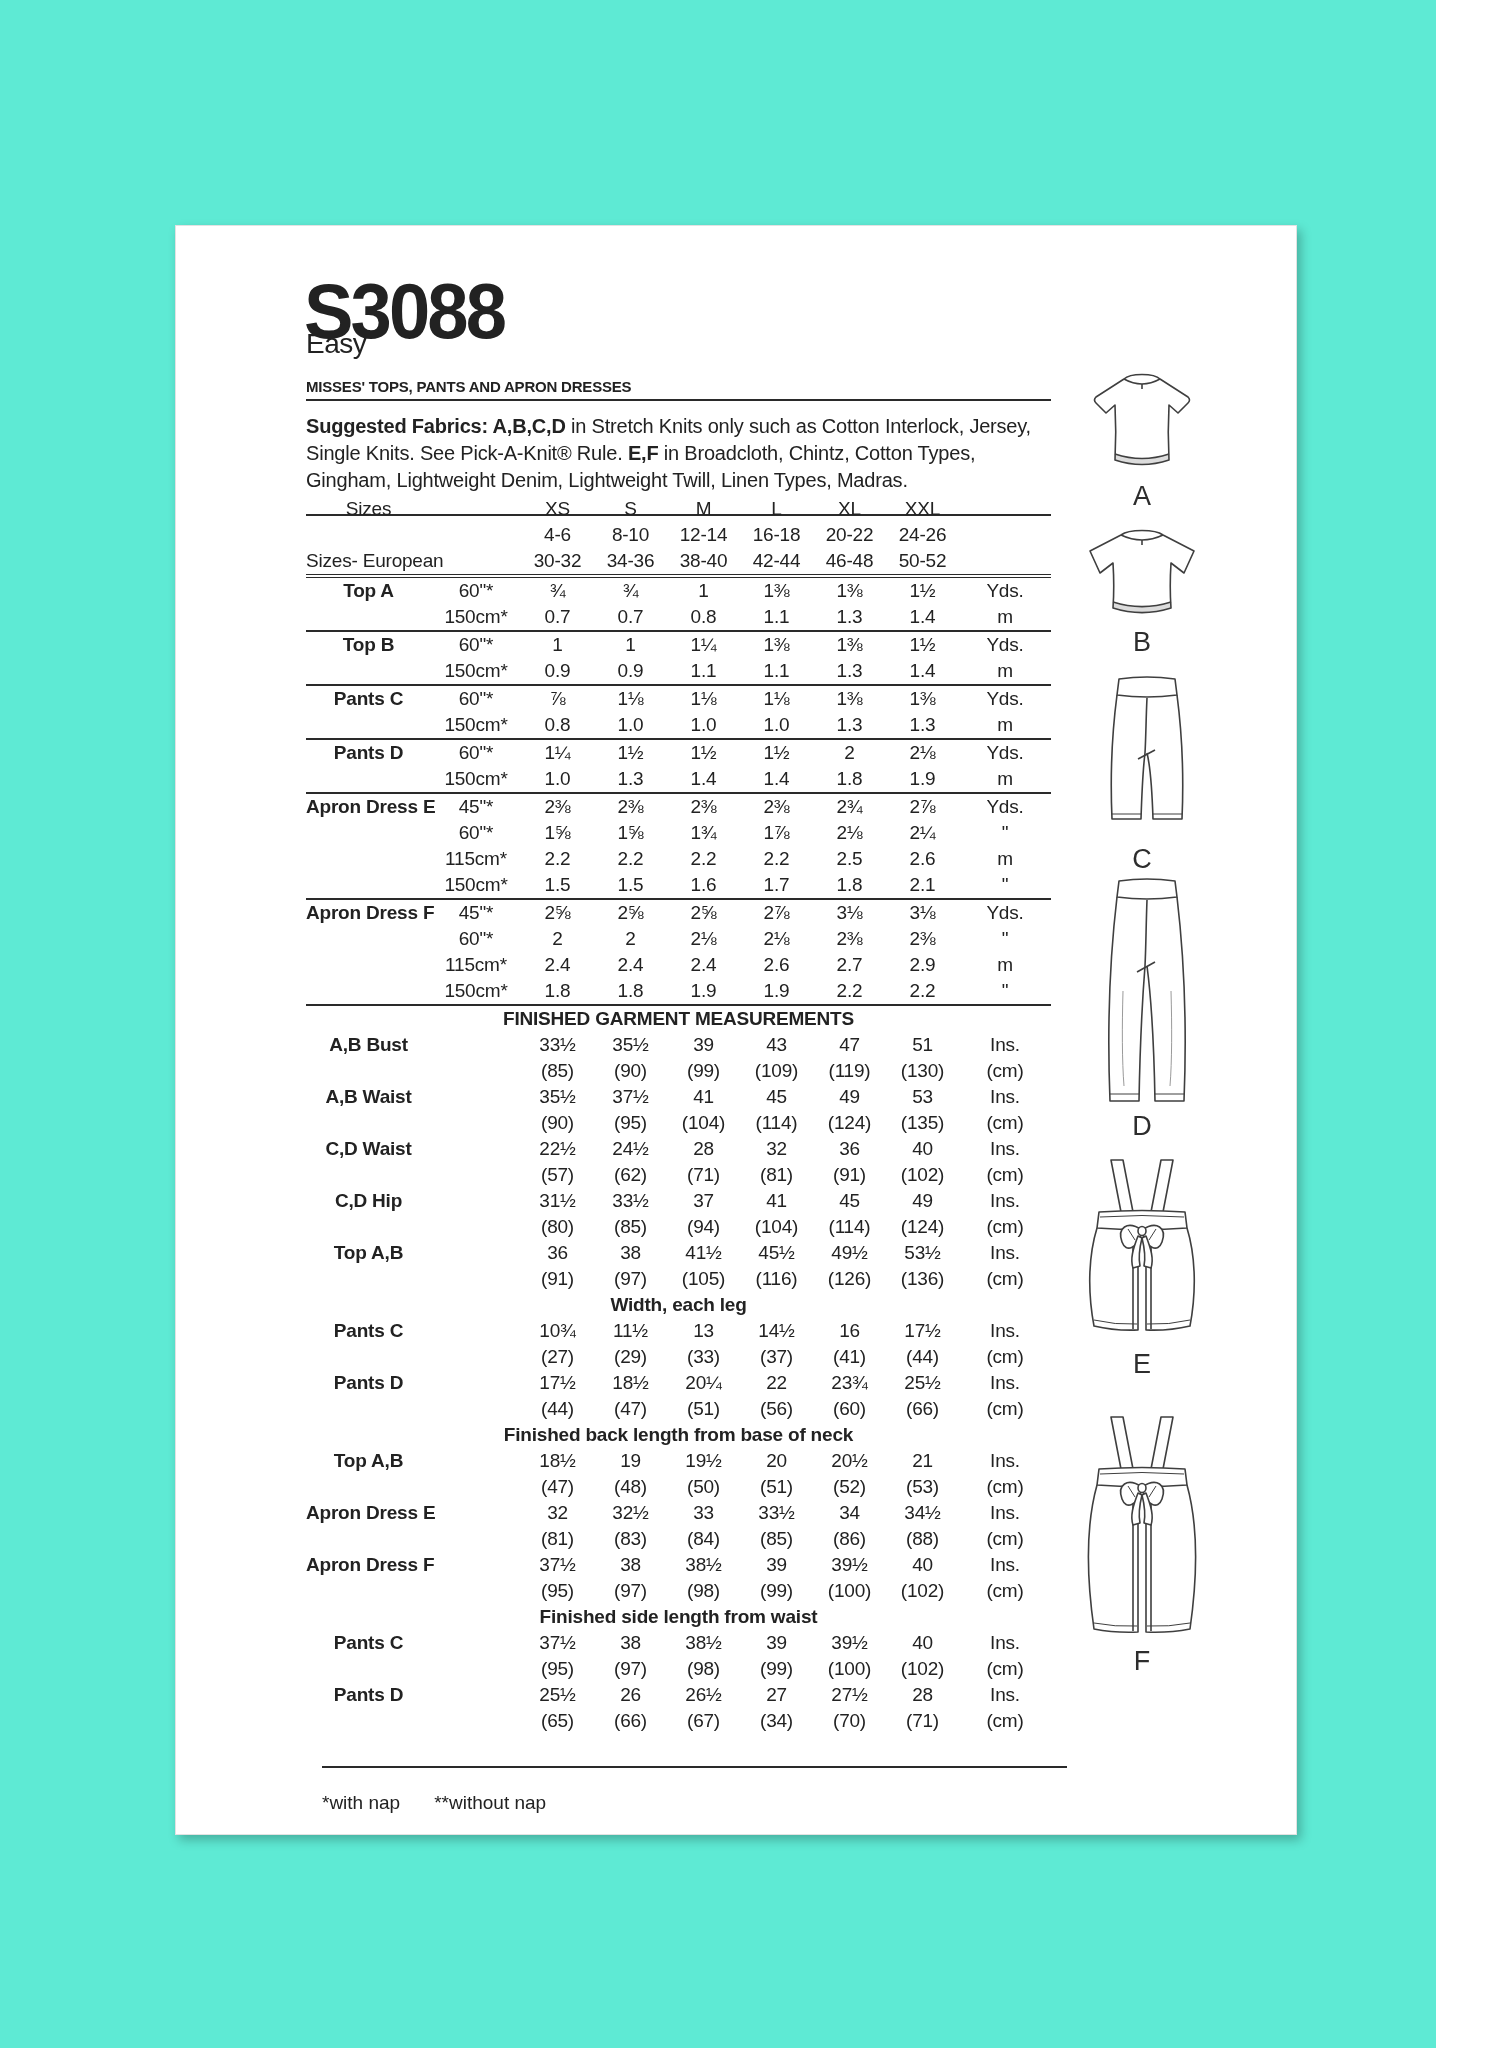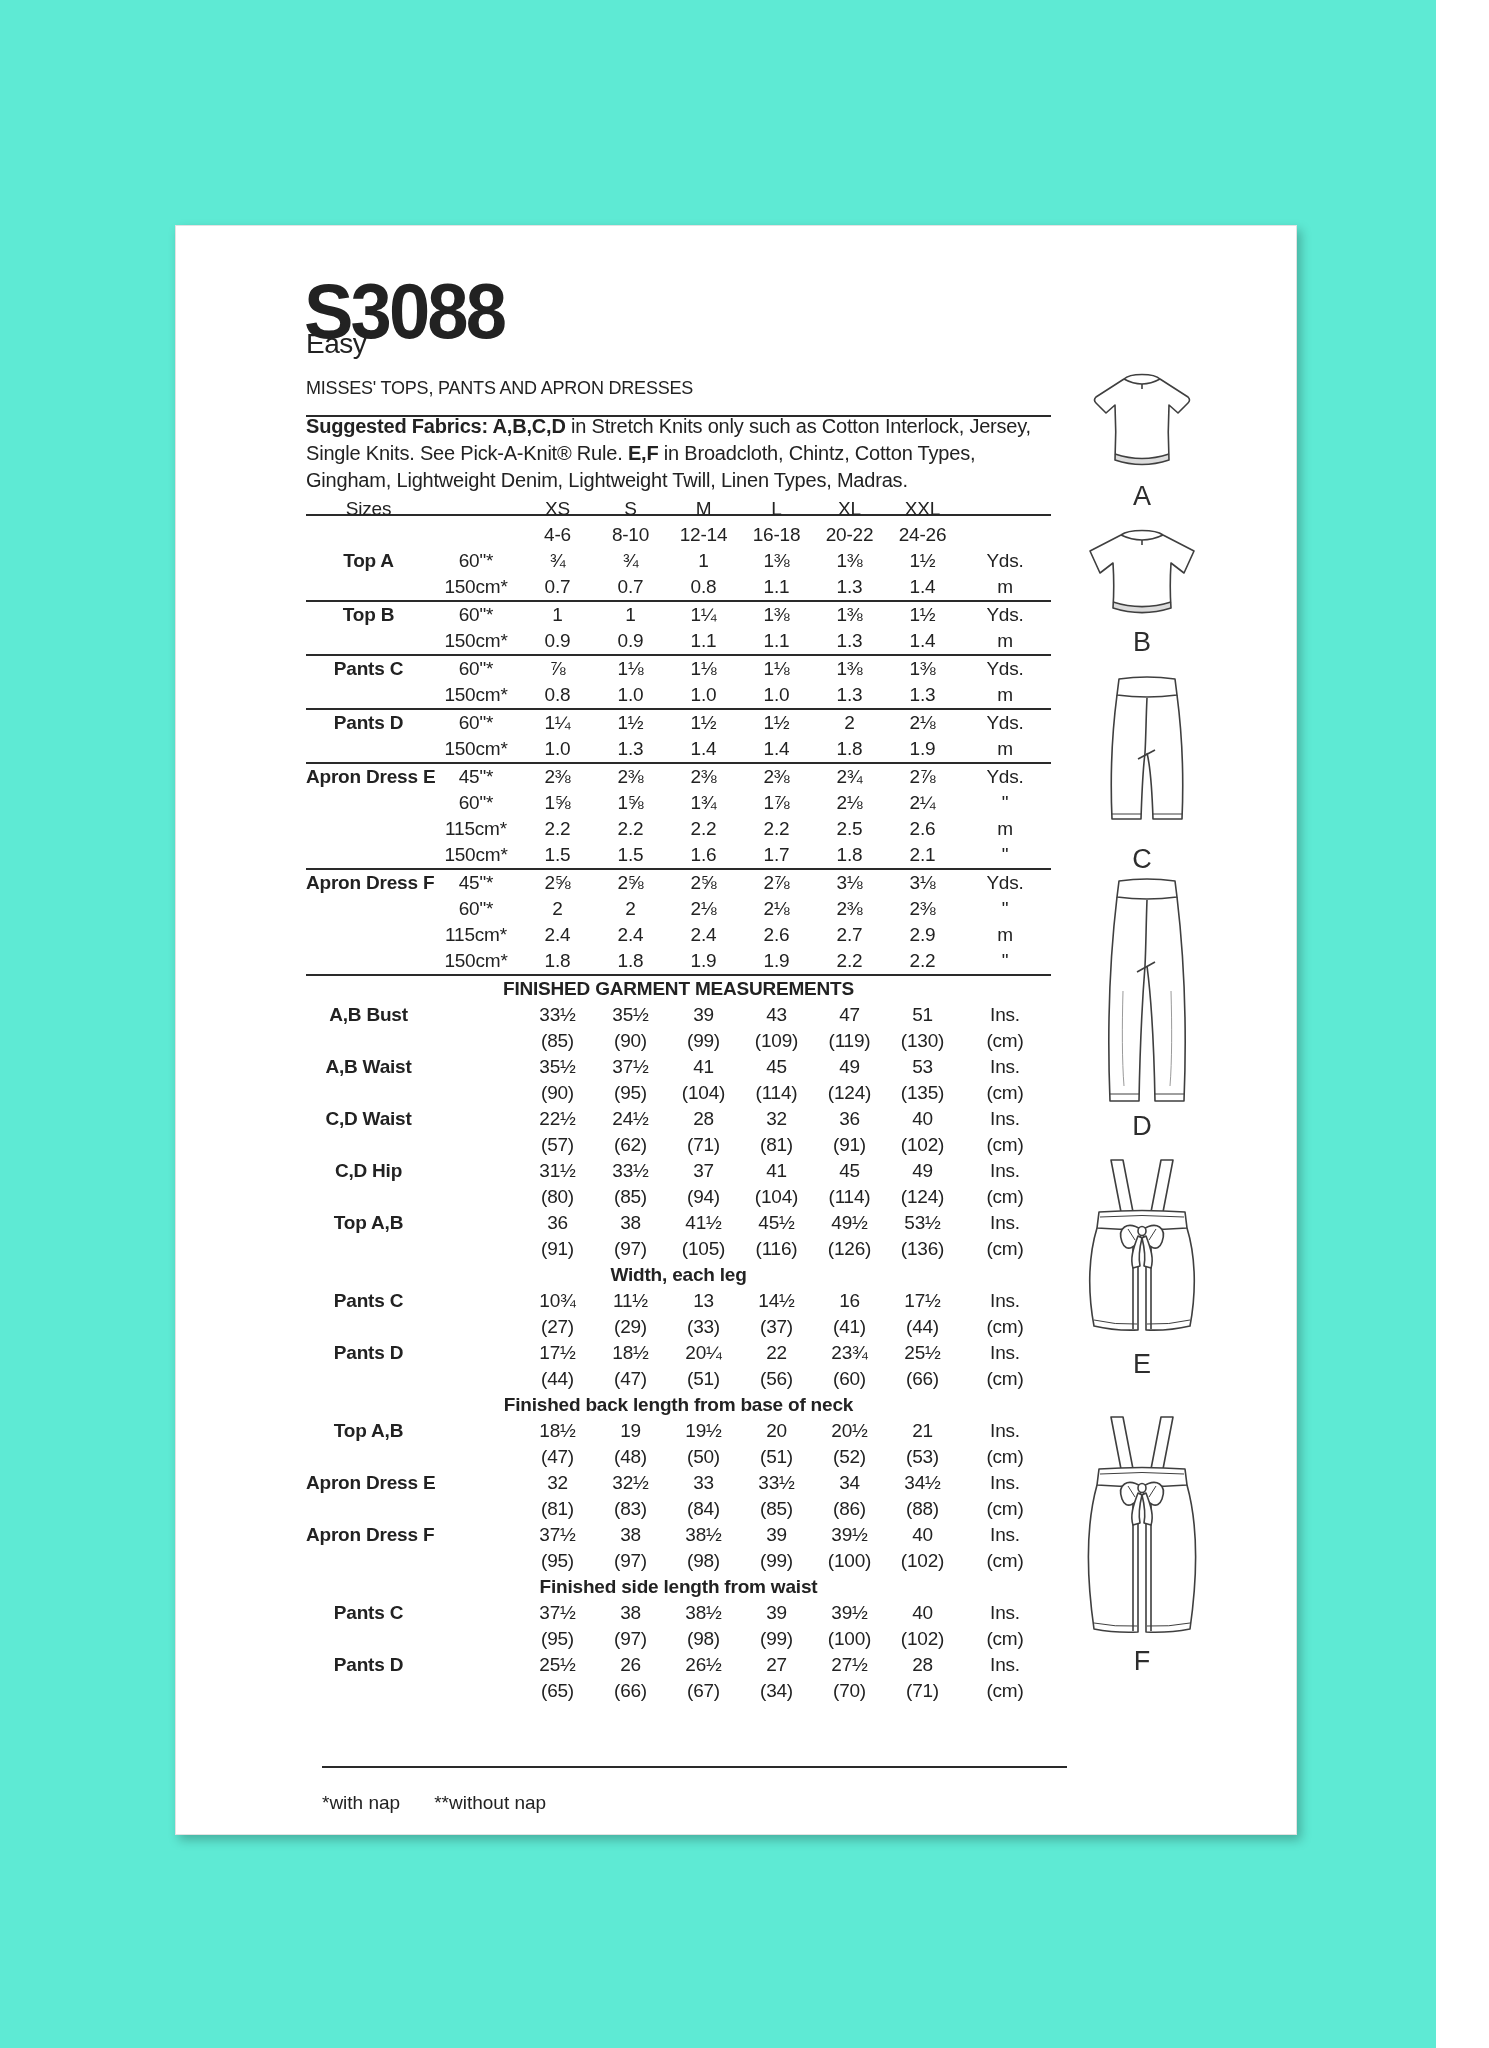--- a/index.html
+++ b/index.html
@@ -5,22 +5,22 @@
   html,body{margin:0;padding:0;background:#fff;}
   .canvas{position:relative;width:1436px;height:2048px;background:#5eead4;overflow:hidden;
           font-family:"Liberation Sans",sans-serif;color:#222;}
   .page{position:absolute;left:175px;top:225px;width:1120px;height:1608px;background:#fff;
         border:1px solid #e2e2e2;box-shadow:4px 5px 10px rgba(0,0,0,.25);}
   .b{font-weight:bold;}
   .pattern-number{position:absolute;left:128px;top:40px;font-size:78px;font-weight:bold;
         letter-spacing:-3px;transform:scaleX(.95);transform-origin:0 50%;white-space:nowrap;}
   .difficulty{position:absolute;left:130px;top:102px;width:745px;font-size:28px;
         letter-spacing:-0.5px;}
-  .subtitle{position:absolute;left:130px;top:152px;width:745px;font-size:18px;font-weight:normal;
-        letter-spacing:-0.2px;border-bottom:2px solid #2a2a2a;padding-bottom:16px;}
+  .subtitle{position:absolute;left:130px;top:152px;width:745px;font-size:15px;font-weight:bold;
+        letter-spacing:-0.2px;border-bottom:2px solid #2a2a2a;padding-bottom:4px;}
   .fabrics{position:absolute;left:130px;top:187px;width:745px;font-size:20px;line-height:27px;
         letter-spacing:-0.2px;border-bottom:2px solid #2a2a2a;padding-bottom:20px;}
   table.sz{position:absolute;left:130px;top:270px;width:745px;border-collapse:collapse;
         table-layout:fixed;}
   table.sz td{height:26px;font-size:19px;letter-spacing:-0.2px;padding:0;text-align:center;
         vertical-align:middle;white-space:nowrap;}
   td.c-label{text-align:left;font-weight:bold;overflow:visible;}
   td.c-spec{text-align:left;}
   td.c-unit{text-align:center;}
   tr.size-header td{font-weight:normal;}
@@ -76,20 +76,31 @@
             <td class="c-label"></td>
             <td class="c-spec"></td>
             <td class="c-size">4-6</td>
             <td class="c-size">8-10</td>
             <td class="c-size">12-14</td>
             <td class="c-size">16-18</td>
             <td class="c-size">20-22</td>
             <td class="c-size">24-26</td>
             <td class="c-unit"></td>
           </tr>
+          <tr class="size-header dbl">
+            <td class="c-label">Sizes- European</td>
+            <td class="c-spec"></td>
+            <td class="c-size">30-32</td>
+            <td class="c-size">34-36</td>
+            <td class="c-size">38-40</td>
+            <td class="c-size">42-44</td>
+            <td class="c-size">46-48</td>
+            <td class="c-size">50-52</td>
+            <td class="c-unit"></td>
+          </tr>
           <tr>
             <td class="c-label">Top A</td>
             <td class="c-spec">60"*</td>
             <td class="c-size">¾</td>
             <td class="c-size">¾</td>
             <td class="c-size">1</td>
             <td class="c-size">1⅜</td>
             <td class="c-size">1⅜</td>
             <td class="c-size">1½</td>
             <td class="c-unit">Yds.</td>

